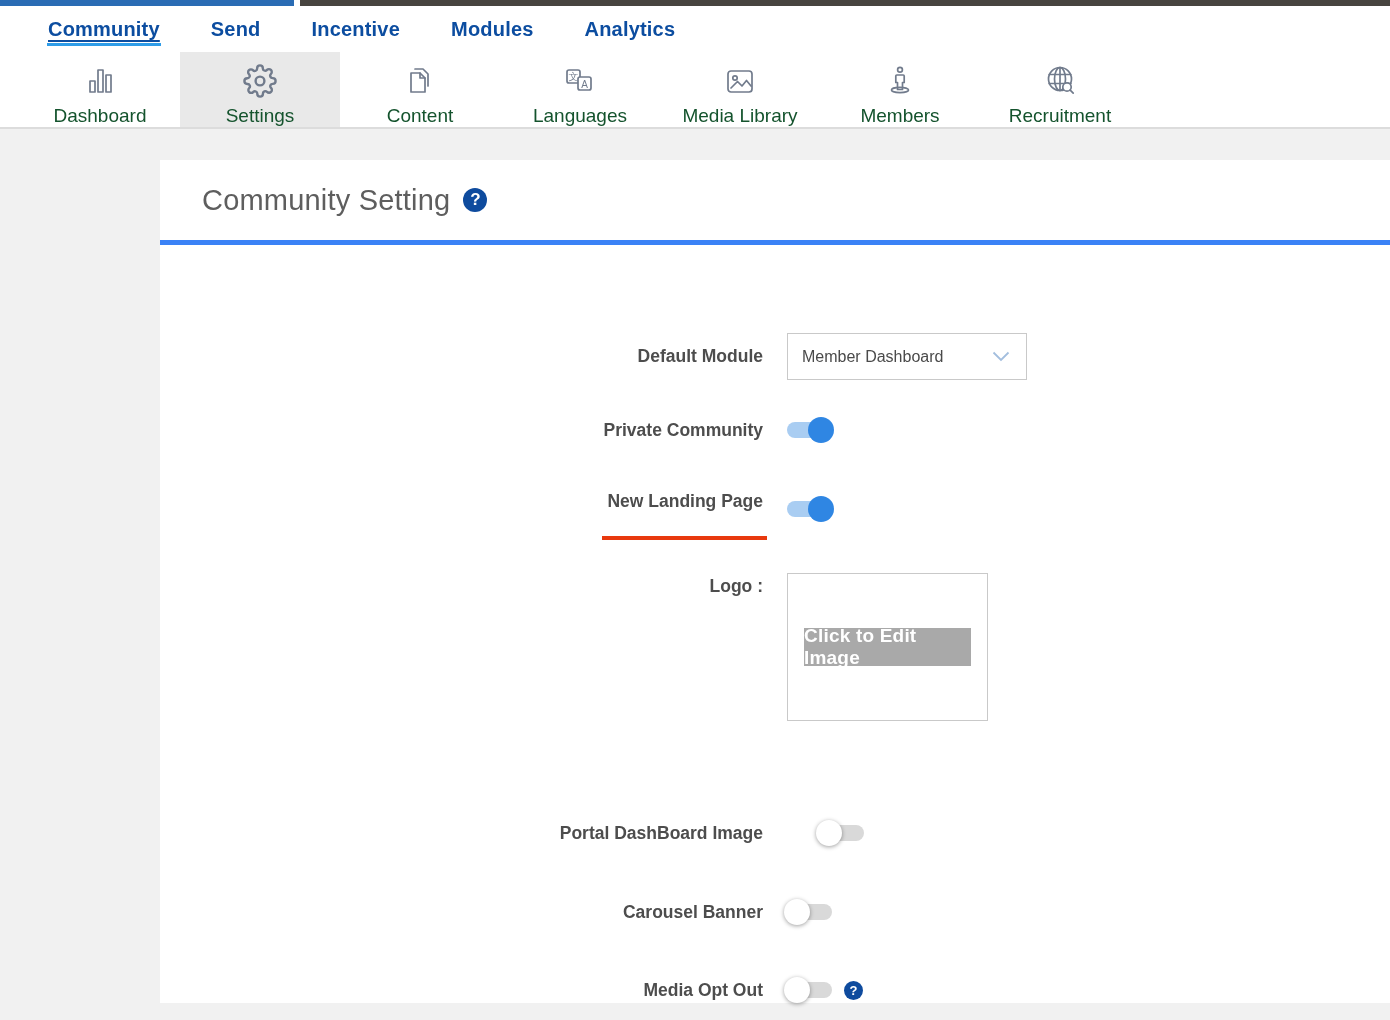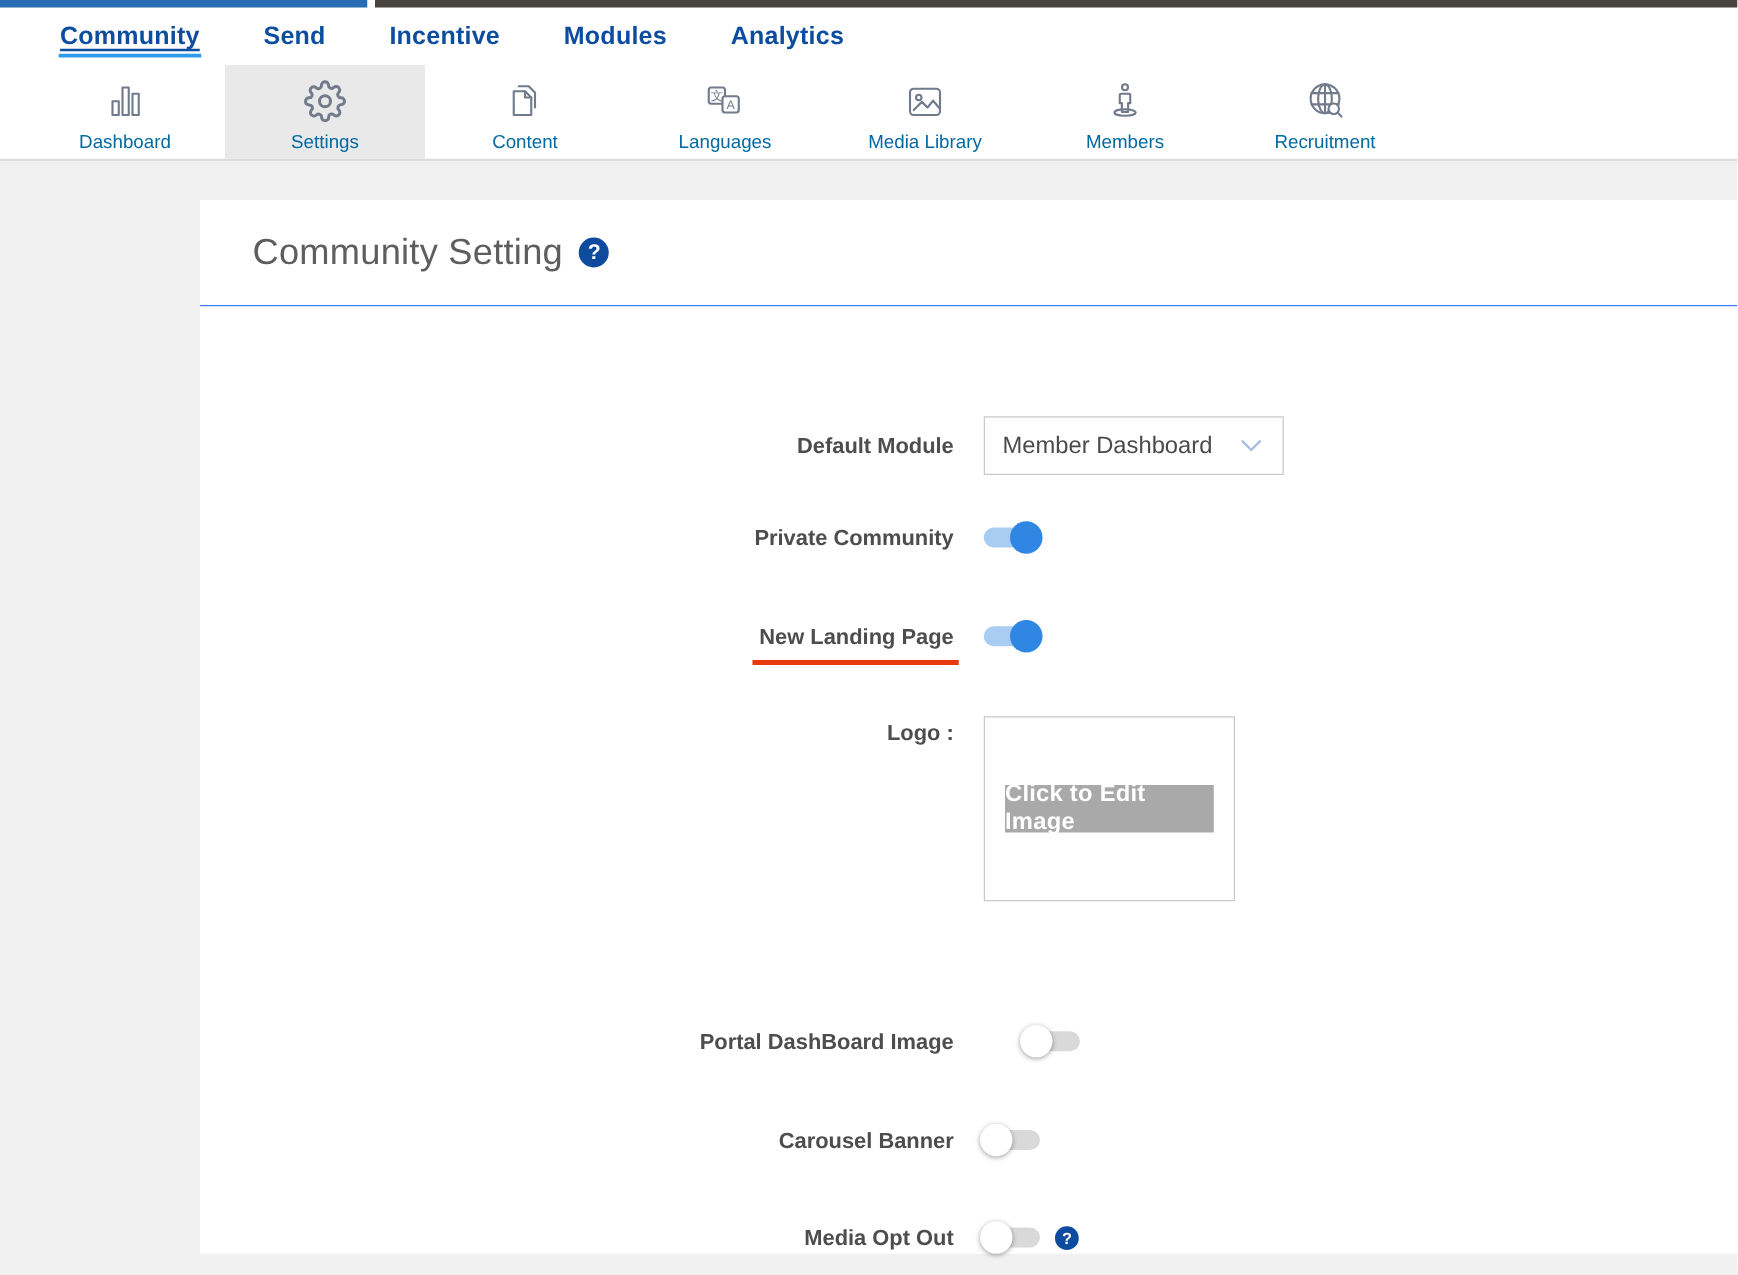--- a/index.html
+++ b/index.html
@@ -28,27 +28,27 @@
     border-bottom:3px solid #2e9ce8; padding-bottom:2px;
   }
 
   
   .toolbar { height:77px; background:#fff; display:flex; padding-left:20px; border-bottom:2px solid #dcdcdc; }
   .tb-item { width:160px; display:flex; flex-direction:column; align-items:center; justify-content:flex-start; padding-top:9px; cursor:pointer; }
   .tb-item.active { background:#e9e9e9; }
   .tb-icon { height:40px; display:flex; align-items:center; justify-content:center; }
   .tb-icon svg { stroke:#717b8c; fill:none; stroke-width:1.7; stroke-linecap:round; stroke-linejoin:round; }
   .tb-icon svg text { fill:#717b8c; stroke:none; font-family:"Liberation Sans",sans-serif; }
-  .tb-label { font-size:15px; color:#0369a1; margin-top:4px; }
+  .tb-label { font-size:19px; color:#14532d; margin-top:4px; }
 
   
   .content-bg { position:absolute; top:129px; left:0; right:0; bottom:0; background:#f1f1f1; }
   .panel { position:absolute; top:31px; left:160px; right:0; height:843px; background:#ffffff; }
 
-  .panel-header { height:85px; display:flex; align-items:center; padding-left:42px; border-bottom:1px solid #3b82f6; }
+  .panel-header { height:85px; display:flex; align-items:center; padding-left:42px; border-bottom:5px solid #3b82f6; }
   .panel-title { font-size:29px; color:#5e5e5e; font-weight:400; letter-spacing:.2px; }
 
   .help-badge {
     display:inline-flex; align-items:center; justify-content:center;
     background:#0e4b9e; color:#fff; border-radius:50%; font-weight:700; cursor:pointer;
   }
   .help-badge.lg { width:24px; height:24px; font-size:17px; margin-left:13px; }
   .help-badge.sm { width:19px; height:19px; font-size:13px; margin-left:12px; }
 
   .form { position:relative; }
@@ -57,29 +57,29 @@
   .form-control { margin-left:24px; display:flex; align-items:center; }
 
   .row-default-module { top:88px;  height:47px; }
   .row-private       { top:172px; height:26px; }
   .row-landing       { top:251px; height:26px; }
   .row-logo          { top:328px; align-items:flex-start; }
   .row-portal        { top:575px; height:26px;gap:32px; }
   .row-carousel      { top:654px; height:26px; }
   .row-survey        { top:732px; height:26px; }
 
-  .red-underline { display:inline-block; border-bottom:4px solid #e8390e; padding:0 4px 8px 5px; margin:0 -4px -12px -5px; }
+  .red-underline { display:inline-block; border-bottom:4px solid #e8390e; padding:0 4px 24px 5px; margin:0 -4px -12px -5px; }
 
   
   .dropdown {
     width:240px; height:47px; border:1px solid #c9c9c9; background:#fff;
     display:flex; align-items:center; justify-content:space-between;
     padding:0 16px 0 14px; cursor:pointer;
   }
-  .dropdown .dd-value { font-size:19px; color:#4a4a4a; }
+  .dropdown .dd-value { font-size:16px; color:#4a4a4a; }
   .dropdown svg { stroke:#a3bede; fill:none; stroke-width:1.8; }
 
   
   .toggle { position:relative; width:45px; height:16px; border-radius:8px; cursor:pointer; }
   .toggle .knob { position:absolute; top:-5px; width:26px; height:26px; border-radius:50%; }
   .toggle.on  { background:#a9cdf2; }
   .toggle.on .knob  { right:-2px; background:#2f86e3; }
   .toggle.off { background:#d9d9d9; }
   .toggle.off .knob { left:-3px; background:#ffffff; box-shadow:0 1px 4px rgba(0,0,0,.38); }
 

